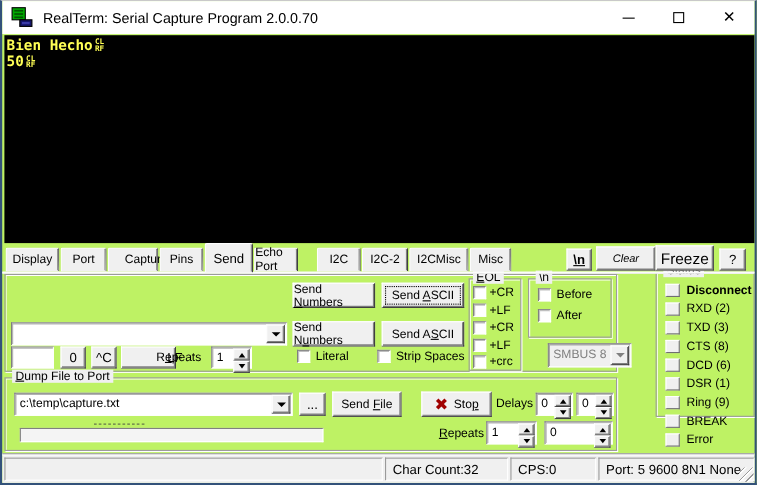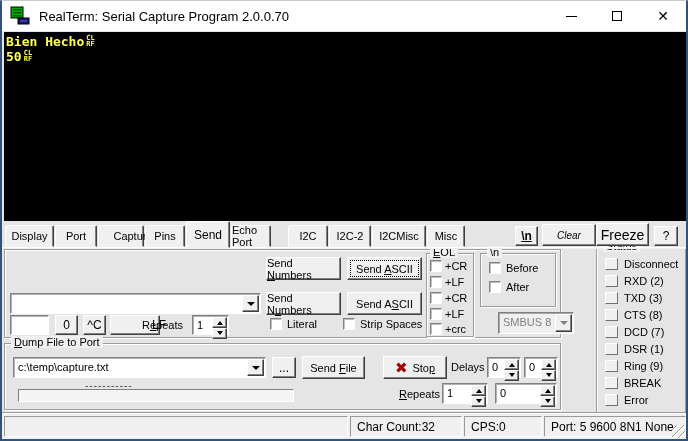--- a/index.html
+++ b/index.html
@@ -1,18 +1,18 @@
 <!DOCTYPE html>
 <html><head>
 <meta charset="utf-8">
 <style>
   html,body{margin:0;padding:0;background:#666;}
   *{box-sizing:border-box;}
   .win{
-    position:relative;width:688px;height:441px;background:#e5e5e5;
+    position:relative;width:688px;height:441px;background:#bef264;
     font-family:"Liberation Sans",sans-serif;font-size:11px;color:#000;
     border:2px solid #33527a;border-top:1px solid #c9c9c9;overflow:hidden;
   }
   
   .titlebar{position:absolute;left:0;top:0;right:0;height:30px;background:#ffffff;display:flex;align-items:center;}
   .app-icon{width:20px;height:20px;margin:0 9px 0 8px;position:relative;flex:0 0 auto;}
   .title-text{font-size:13px;color:#000;}
   .caption-btns{margin-left:auto;display:flex;height:100%;}
   .cap-btn{width:46px;height:100%;display:flex;align-items:center;justify-content:center;}
   .glyph-min{width:11px;height:1px;background:#000;}
@@ -312,41 +312,41 @@
           <span>
             <i class="tri-up"></i>
           </span>
           <span>
             <i class="tri-dn"></i>
           </span>
         </span>
     </div>
   </div>
 
-  <div class="etch" style="position:absolute;left:594px;top:246px;width:90px;height:170px;">
+  <div class="etch" style="position:absolute;left:594px;top:246px;width:90px;height:132px;">
     <span class="legend">Status</span>
-    <div class="ledrow" style="left:8px;top:10px;">
+    <div class="ledrow" style="left:8px;top:10px;font-weight:bold;">
         <span class="led"></span>
         <span>Disconnect</span>
       </div>
     <div class="ledrow" style="left:8px;top:27px;">
         <span class="led"></span>
         <span>RXD (2)</span>
       </div>
     <div class="ledrow" style="left:8px;top:44px;">
         <span class="led"></span>
         <span>TXD (3)</span>
       </div>
     <div class="ledrow" style="left:8px;top:61px;">
         <span class="led"></span>
         <span>CTS (8)</span>
       </div>
     <div class="ledrow" style="left:8px;top:78px;">
         <span class="led"></span>
-        <span>DCD (7)</span>
+        <span>DCD (6)</span>
       </div>
     <div class="ledrow" style="left:8px;top:95px;">
         <span class="led"></span>
         <span>DSR (1)</span>
       </div>
     <div class="ledrow" style="left:8px;top:112px;">
         <span class="led"></span>
         <span>Ring (9)</span>
       </div>
     <div class="ledrow" style="left:8px;top:129px;">

